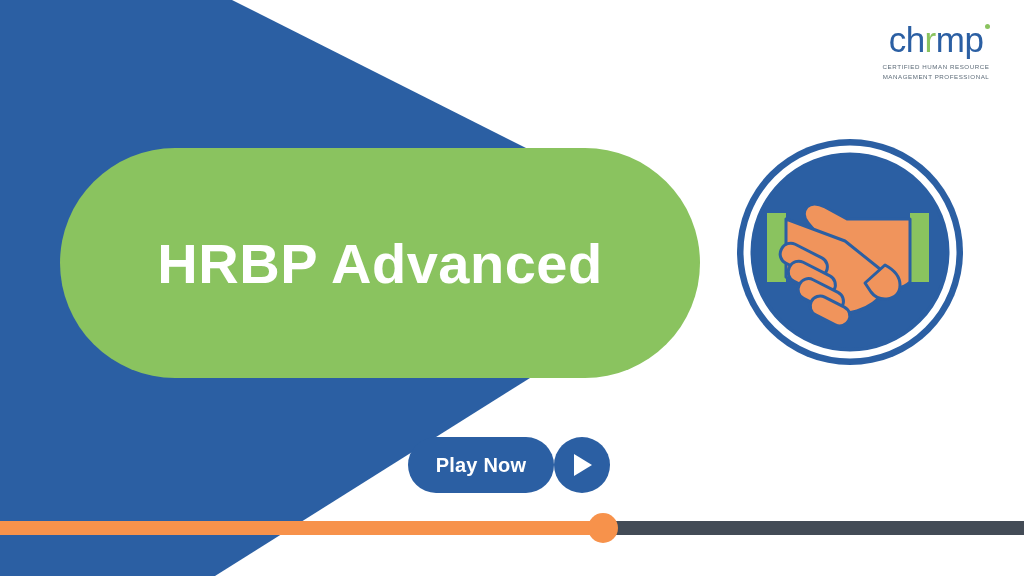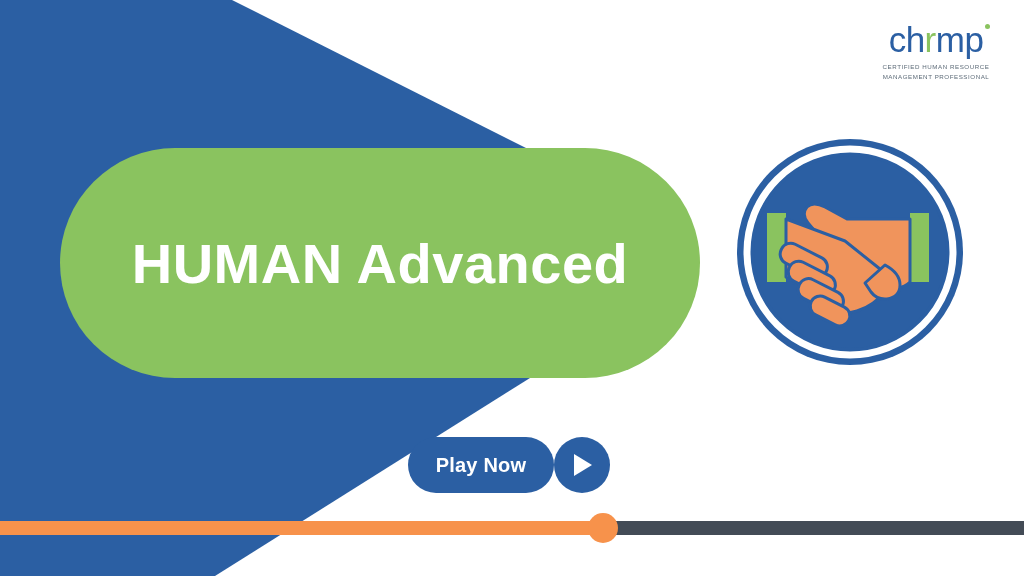--- a/index.html
+++ b/index.html
@@ -162,21 +162,21 @@
     <polygon points="0,0 232,0 530,150 530,378 215,576 0,576" fill="#2B5FA3"></polygon>
   </svg>
 
   <div class="logo">
     <div class="logo-word"><span class="logo-blue">ch</span><span class="logo-green">r</span><span class="logo-blue">mp</span><span class="logo-mark"></span></div>
     <div class="logo-tagline">CERTIFIED HUMAN RESOURCE</div>
     <div class="logo-tagline" style="margin-top:0">MANAGEMENT PROFESSIONAL</div>
   </div>
 
   <div class="title-pill">
-    <span class="title-text">HUMAN Advanced</span>
+    <span class="title-text">HRBP Advanced</span>
   </div>
 
   <svg class="emblem" viewBox="0 0 230 230">
     <circle cx="115" cy="115" r="113" fill="#2B5FA3"></circle>
     <circle cx="115" cy="115" r="103" fill="none" stroke="#FFFFFF" stroke-width="7"></circle>
     <circle cx="115" cy="115" r="96" fill="#2B5FA3"></circle>
     <rect x="32" y="76" width="19" height="69" fill="#8AC35F"></rect>
     <rect x="175" y="76" width="19" height="69" fill="#8AC35F"></rect>
     <path d="M175 82 L175 145 Q168 152 159 150 L124 123 L96 105 Q82 98 73 86 Q66 77 72 70 Q78 64 90 70 L112 82 L175 82 Z" fill="#F0945C" stroke="#2B5FA3" stroke-width="3" stroke-linejoin="round"></path>
     <path d="M51 82 L51 140 L86 166 Q104 180 122 174 Q140 168 150 154 Q158 144 150 136 L110 104 L51 82 Z" fill="#F0945C" stroke="#2B5FA3" stroke-width="3" stroke-linejoin="round"></path>

